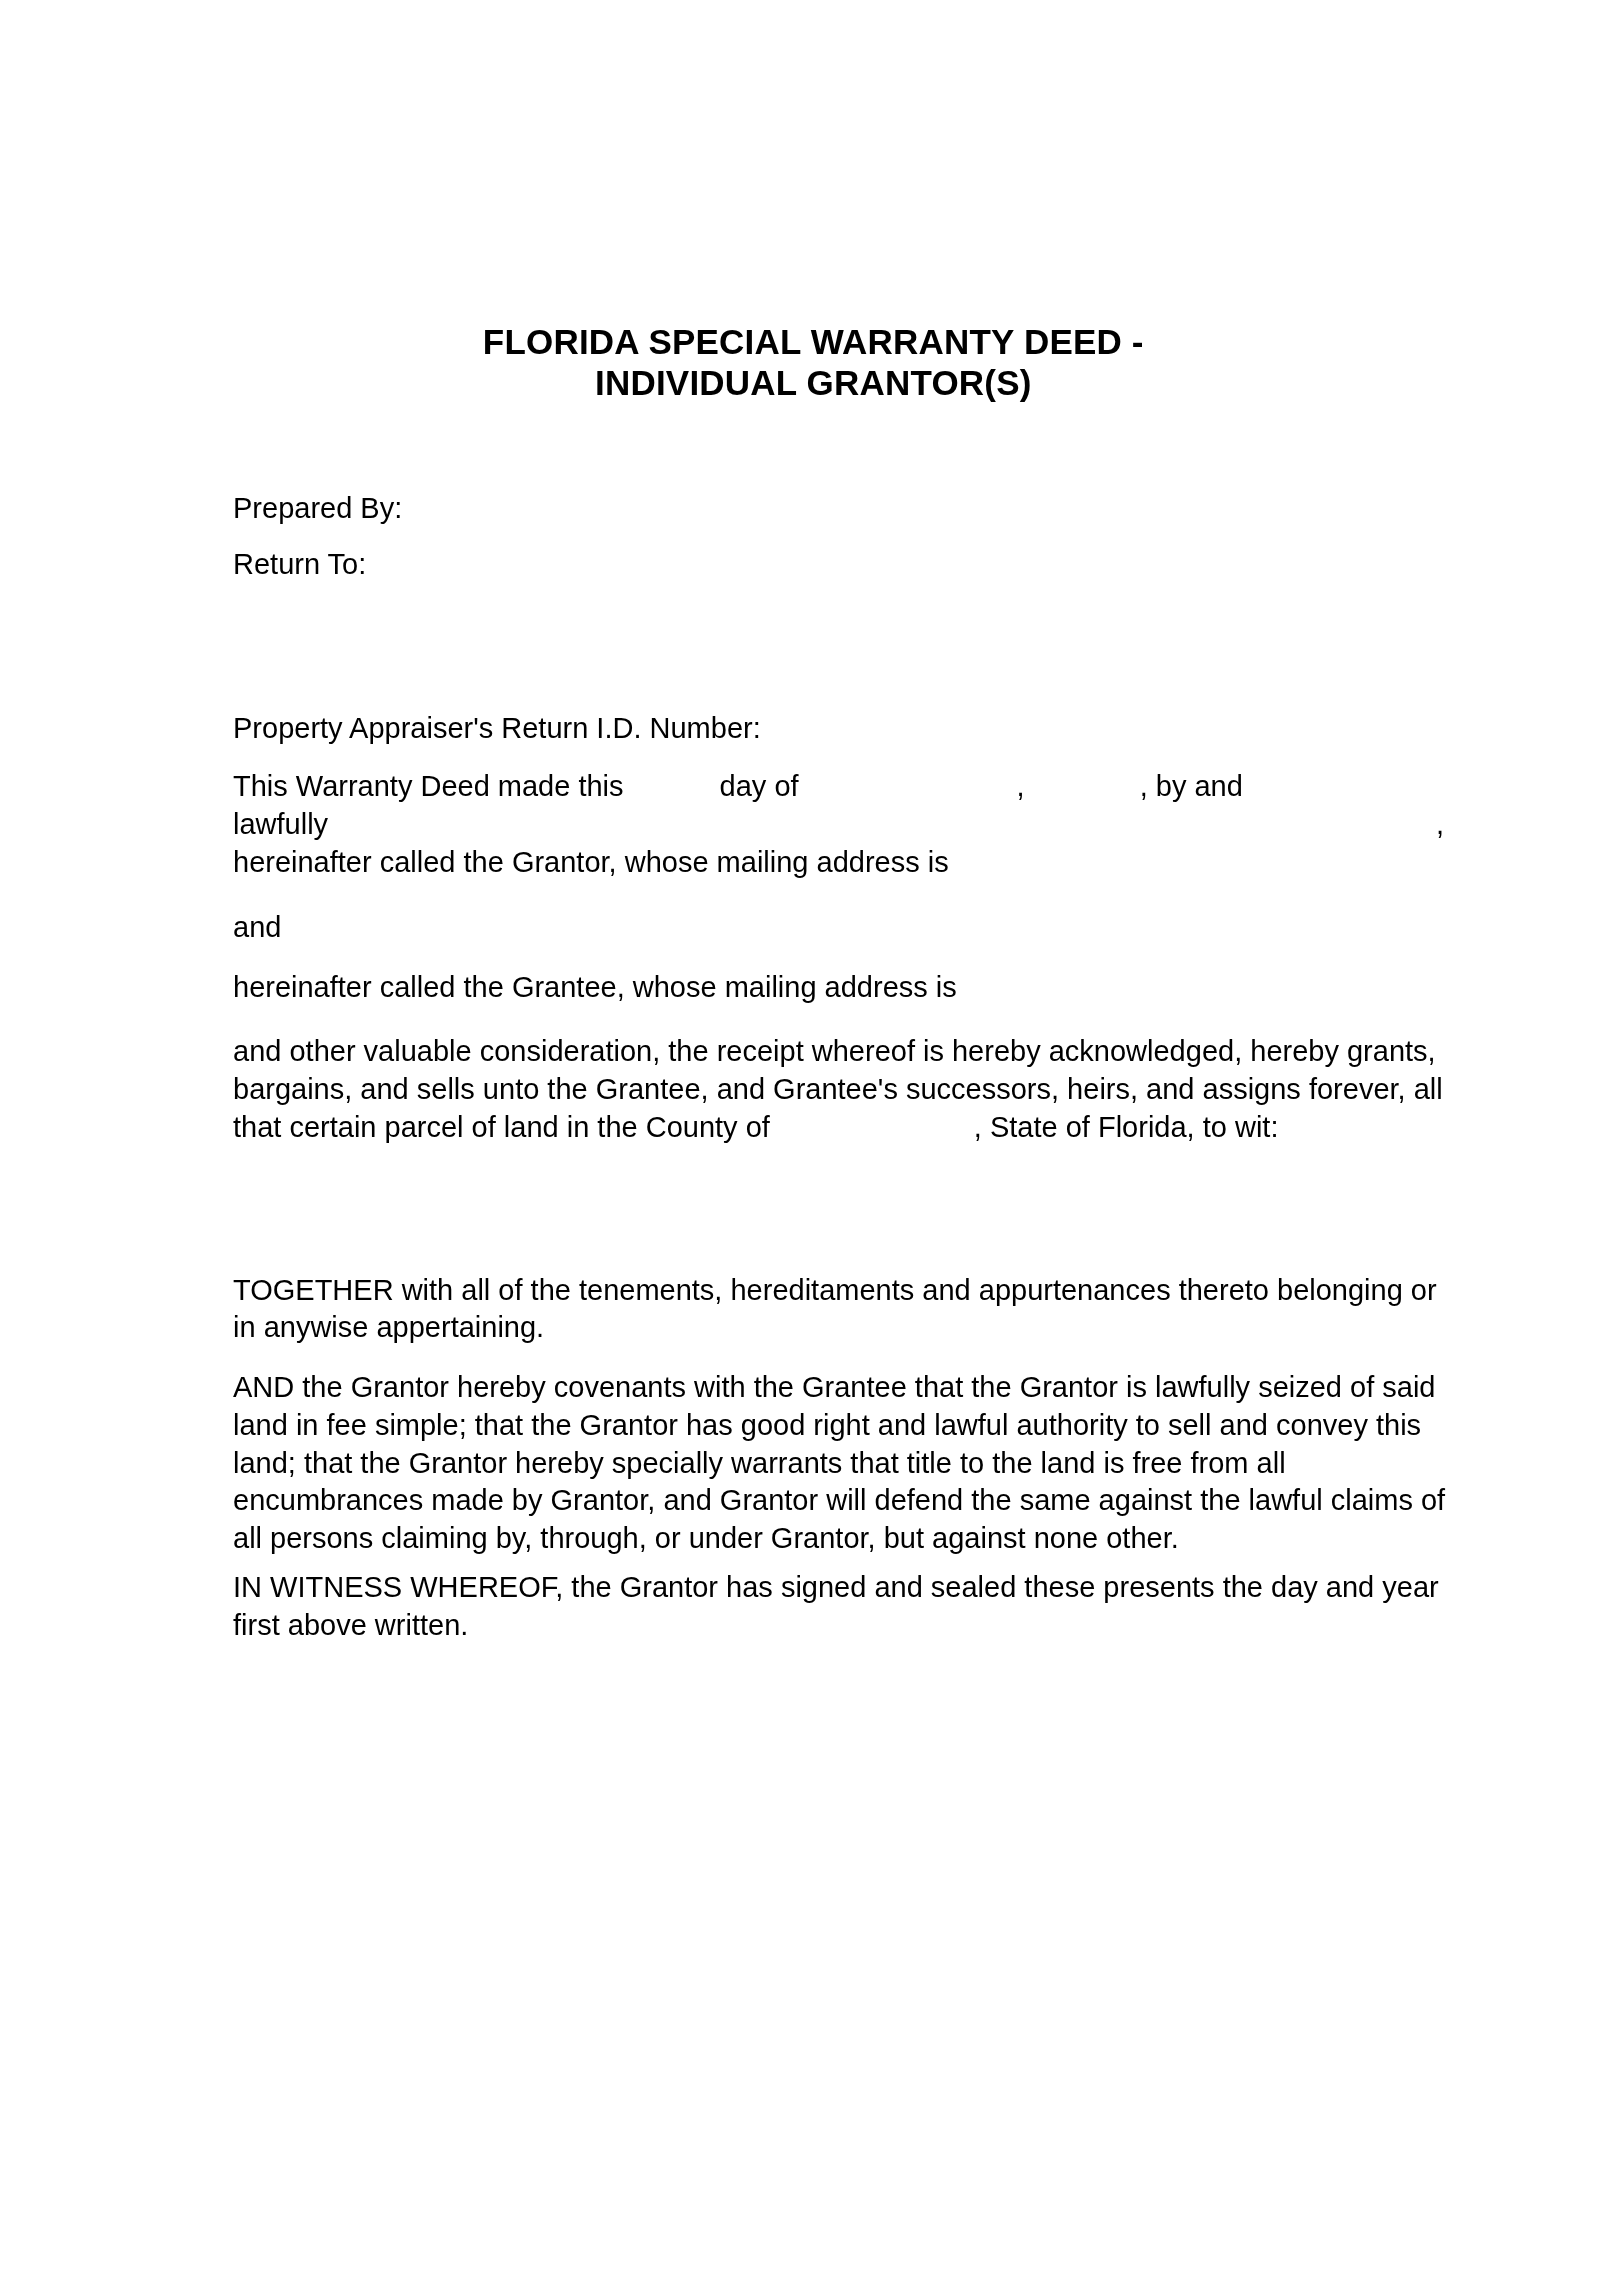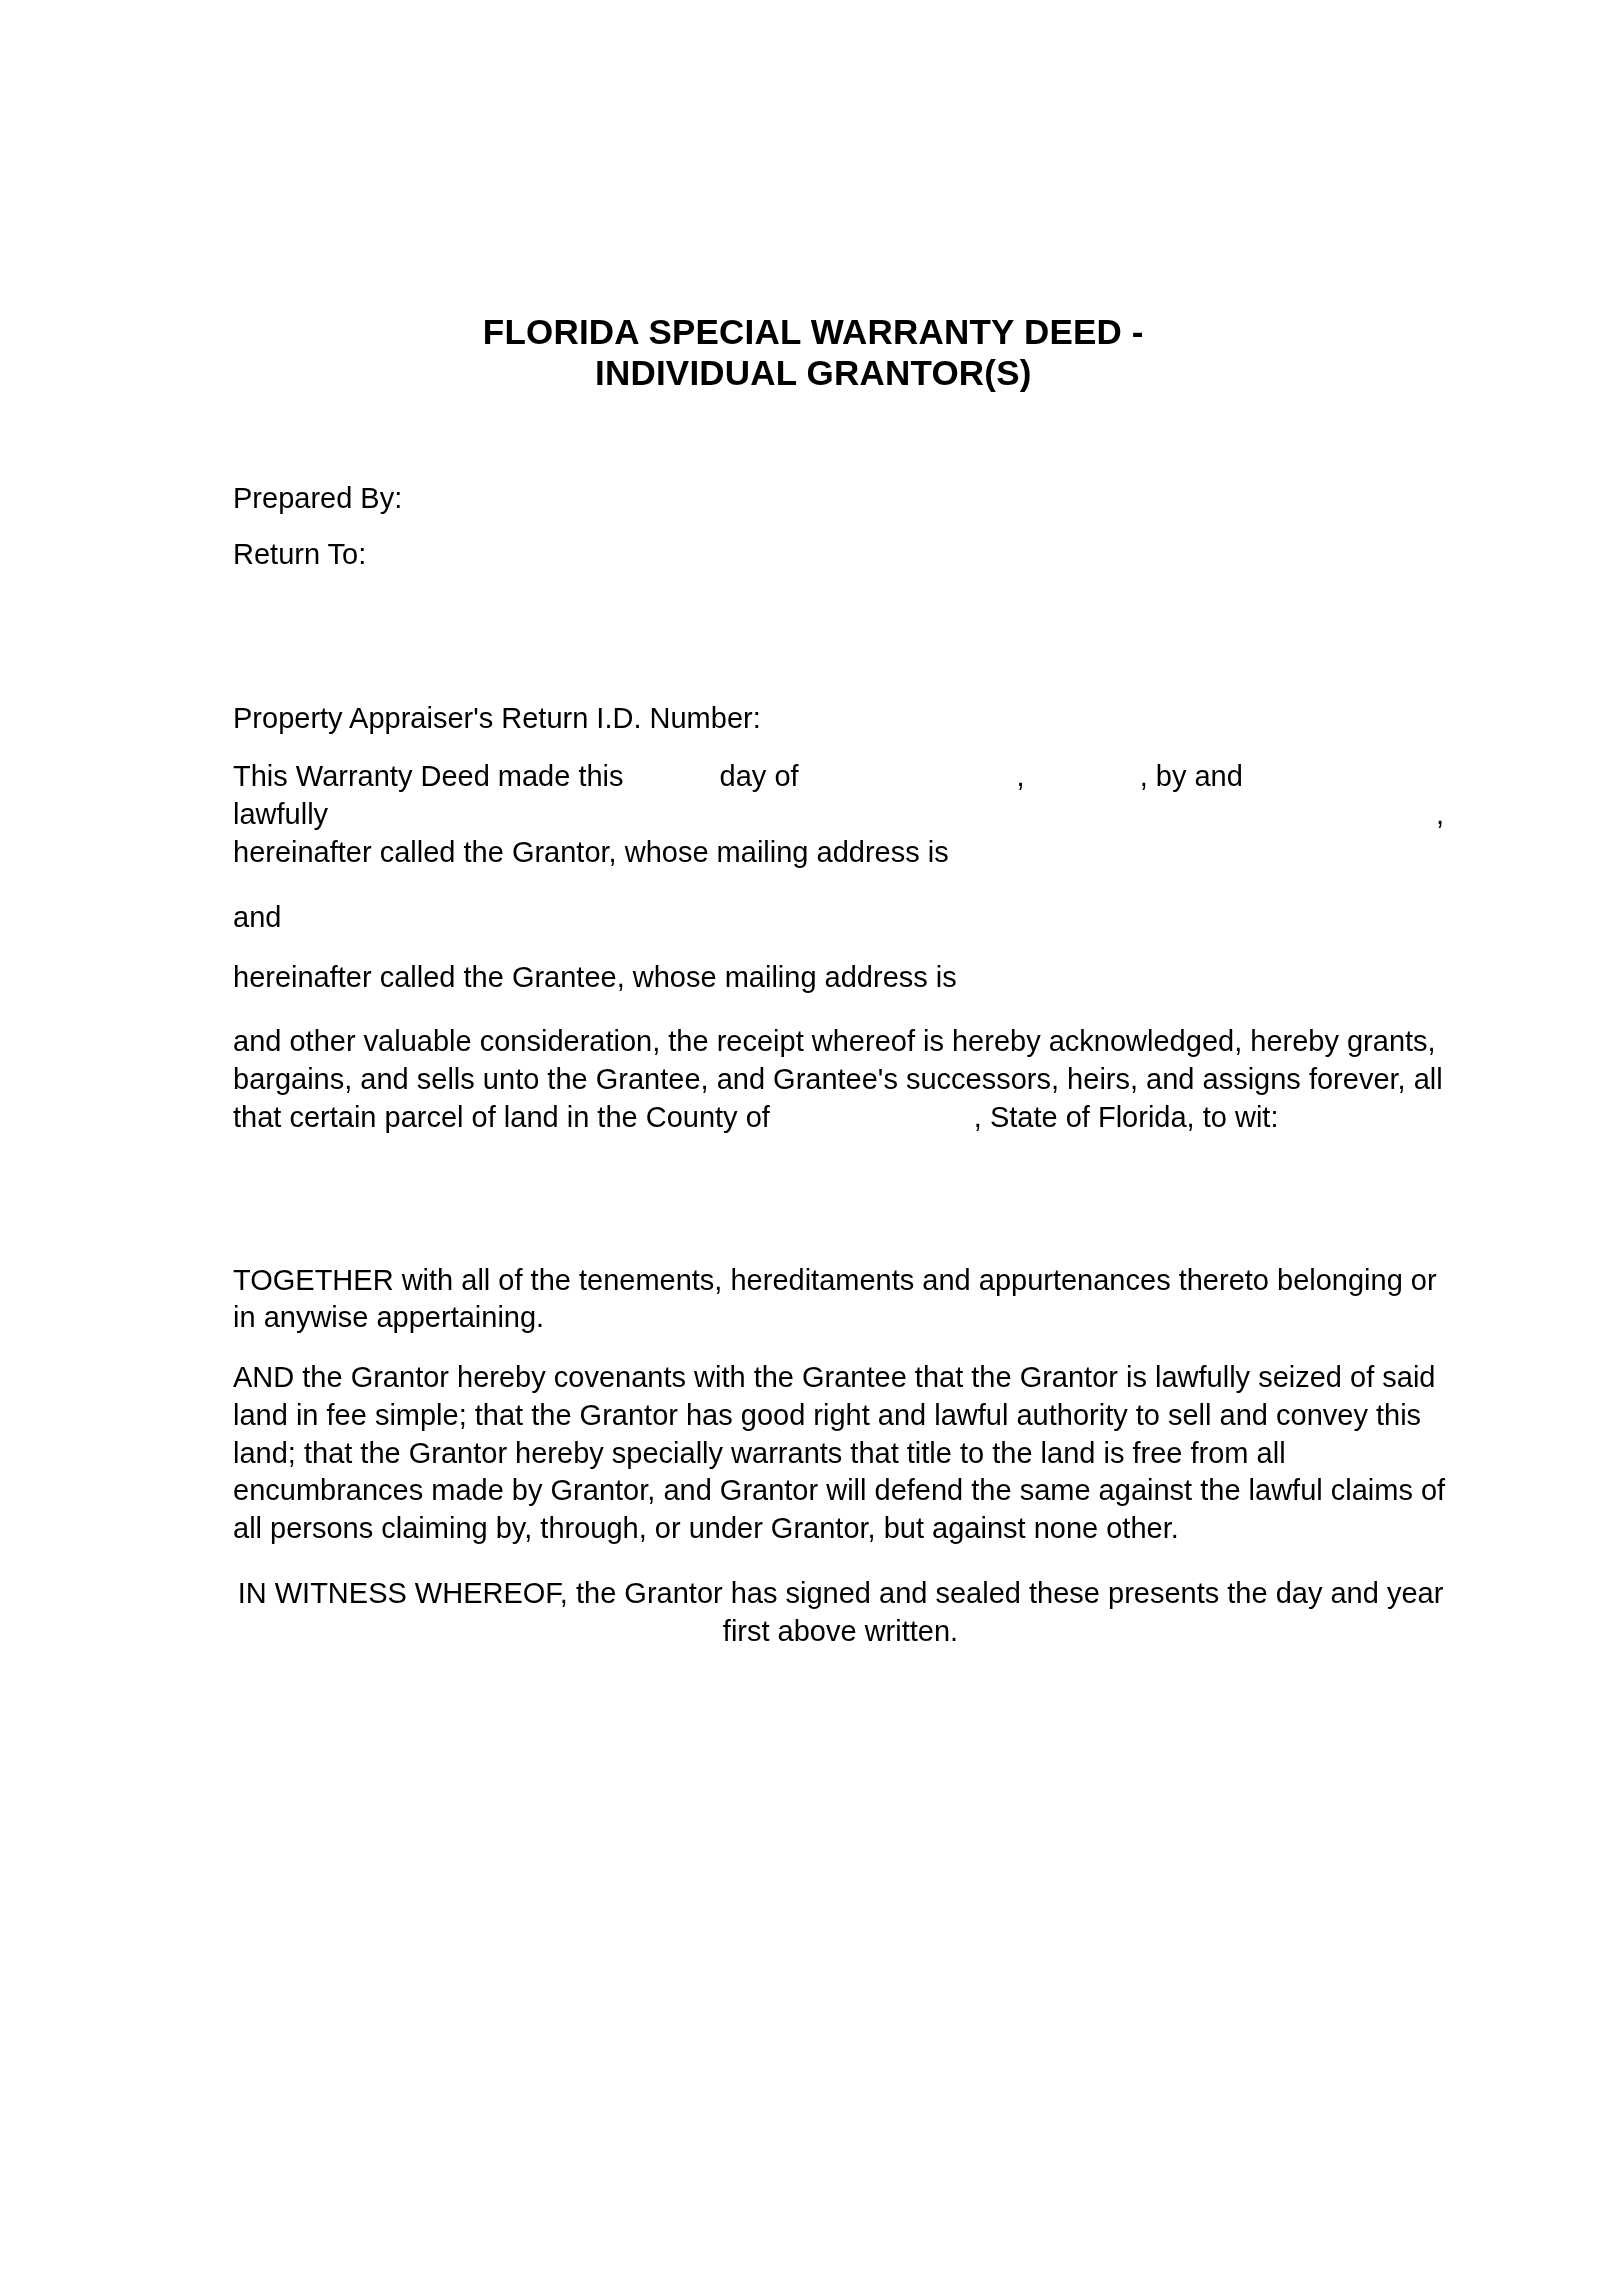--- a/index.html
+++ b/index.html
@@ -16,21 +16,21 @@
     position: relative;
     width: 1620px;
     height: 2293px;
     background: #ffffff;
     margin: 0 auto;
     overflow: hidden;
   }
   .content {
     position: absolute;
     left: 233px;
-    top: 0;
+    top: 10px;
     width: 1215px;
   }
 
   
   .doc-title {
     text-align: center;
     font-size: 35px;
     font-weight: bold;
     line-height: 1.17;
     letter-spacing: 0.2px;
@@ -58,21 +58,21 @@
   .sp-parcel     { margin-top: 126px; }
   .sp-made       { margin-top: 20.6px; }
   .sp-grantor-ml { margin-top: 0px; }
   .sp-and        { margin-top: 27.4px; }
   .sp-grantee-ml { margin-top: 22.5px; }
   .sp-witnesseth { margin-top: 44px; }
   .sp-consider   { margin-top: 27px; }
   .sp-together   { margin-top: 125px; }
   .sp-tohave     { margin-top: 22.5px; }
   .sp-andgrantor { margin-top: 22.5px; }
-  .sp-inwitness  { margin-top: 27px; text-align: center; }
+  .sp-inwitness  { margin-top: 11px; }
 
   
   .blank { display: inline-block; }
   .blank-day     { width: 96px; }
   .blank-month   { width: 218px; }
   .blank-year    { width: 115px; }
   .blank-county  { width: 204px; }
 
   
   .between-row {

